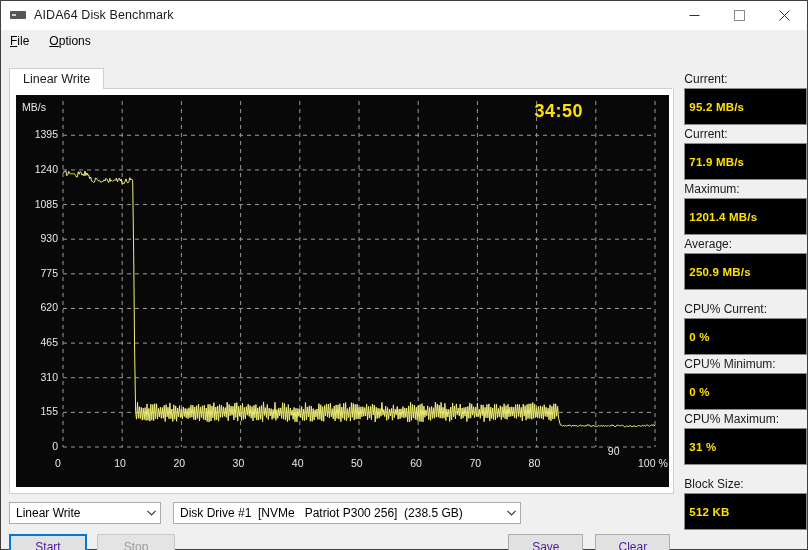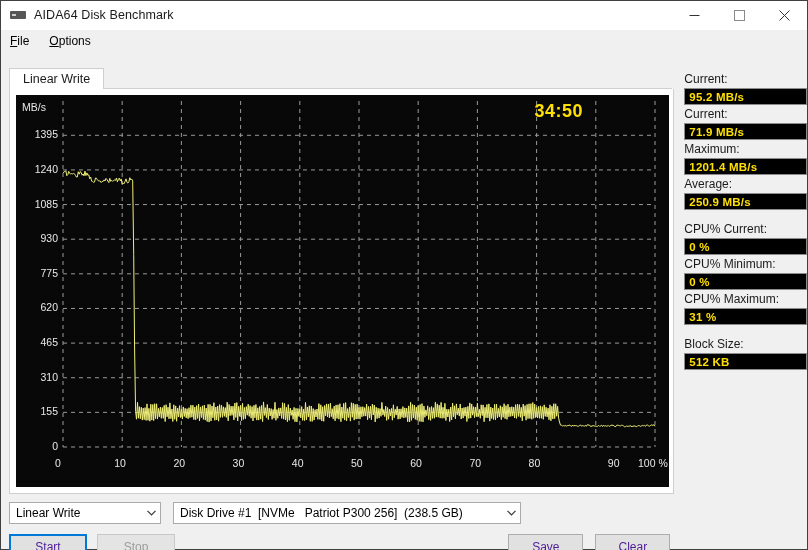--- a/index.html
+++ b/index.html
@@ -193,21 +193,21 @@
     padding-top: 4px;
     padding-left: 4px;
     display: flex; flex-direction: column;
   }
   .stat { margin-bottom: 2px; }
   .stat-label {
     font-size: 12px; color: #1a1a1a;
     margin-bottom: 2px; line-height: 14px;
   }
   .stat-value {
-    height: 17px;
+    height: 37px;
     background: #000000;
     border: 1px solid #8c8c8c;
     color: #ffe000;
     font-size: 11.5px; font-weight: bold;
     display: flex; align-items: center;
     padding-left: 4px;
     letter-spacing: 0.2px;
   }
   .stat.gap { margin-top: 10px; }
 
@@ -319,21 +319,21 @@
           <div id="xlabels">
               <div class="axis-label" style="left: 39px; top: 362px;">0</div>
               <div class="axis-label" style="left: 98.2px; top: 362px;">10</div>
               <div class="axis-label" style="left: 157.4px; top: 362px;">20</div>
               <div class="axis-label" style="left: 216.6px; top: 362px;">30</div>
               <div class="axis-label" style="left: 275.8px; top: 362px;">40</div>
               <div class="axis-label" style="left: 335px; top: 362px;">50</div>
               <div class="axis-label" style="left: 394.2px; top: 362px;">60</div>
               <div class="axis-label" style="left: 453.4px; top: 362px;">70</div>
               <div class="axis-label" style="left: 512.6px; top: 362px;">80</div>
-              <div class="axis-label" style="left: 571.8px; top: 362px; padding-left: 20px;">90</div>
+              <div class="axis-label" style="left: 571.8px; top: 350px; padding-left: 20px;">90</div>
               <div class="axis-label" style="left: 622px; top: 362px;">100 %</div>
             </div>
         </div>
       </div>
 
       <div class="controls">
         <div class="row-selects">
           <div class="combo" id="combo-test">
             <span>Linear Write</span>
             <span class="arrow">

